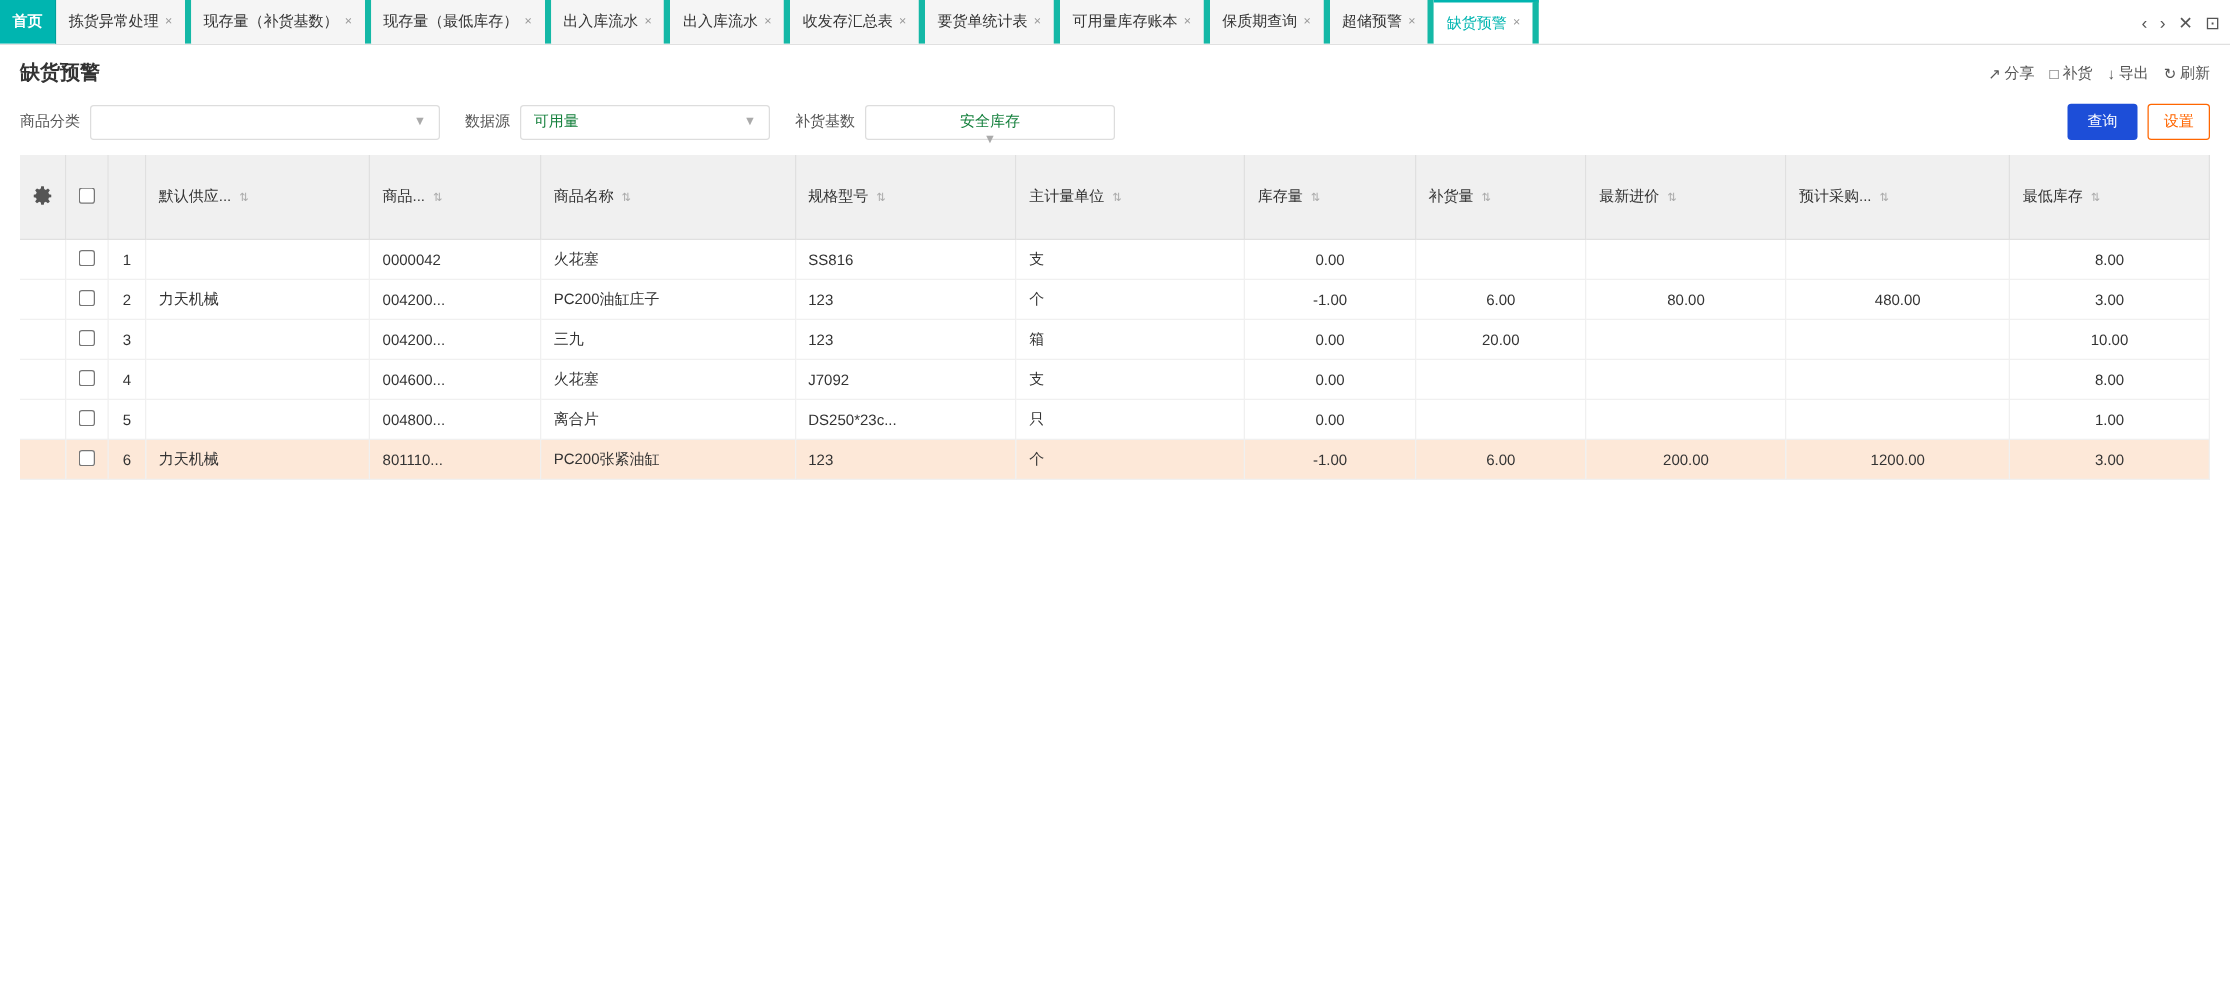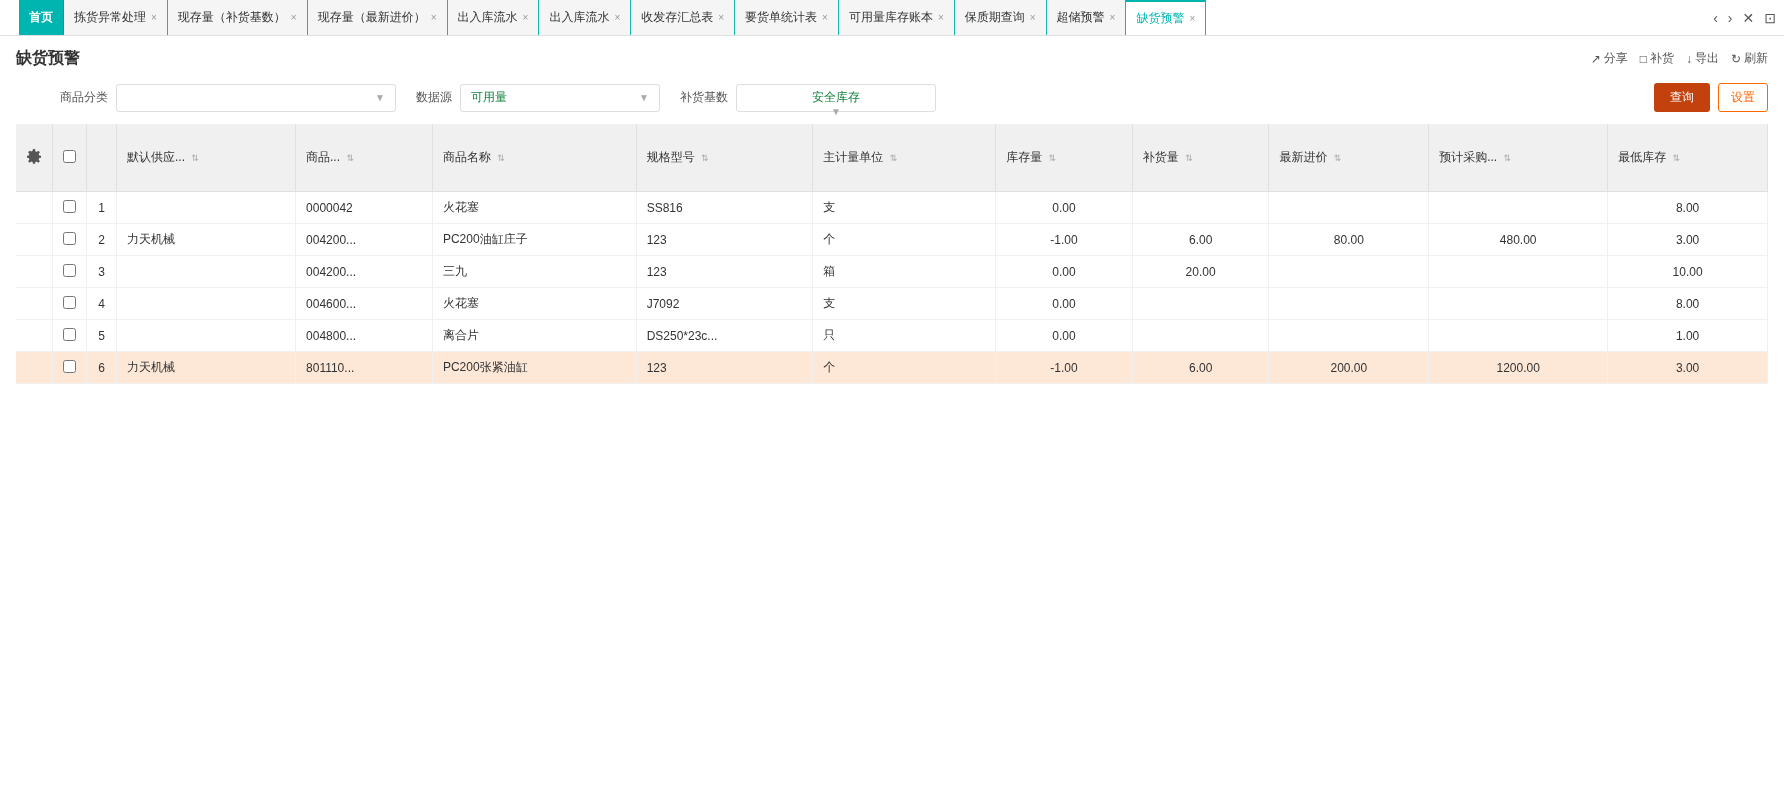--- a/index.html
+++ b/index.html
@@ -6,28 +6,27 @@
     body { font-family: "Microsoft YaHei", "SimHei", sans-serif; font-size: 12px; background: #f5f5f5; color: #333; }
 
     
     .tab-bar {
       display: flex;
       align-items: center;
       background: #fff;
       border-bottom: 1px solid #e0e0e0;
       height: 36px;
       overflow: hidden;
-      padding-left: 19px;
     }
     .tab-item {
       display: flex;
       align-items: center;
       padding: 0 10px;
       height: 100%;
-      border-right: 1px solid #14b8a6;
+      border-right: 5px solid #14b8a6;
       cursor: pointer;
       white-space: nowrap;
       font-size: 12px;
       color: #333;
       background: #f5f5f5;
       flex-shrink: 0;
     }
     .tab-item.active {
       background: #fff;
       color: #00b5b0;
@@ -92,21 +91,20 @@
       cursor: pointer;
       color: #555;
     }
 
     
     .filter-row {
       display: flex;
       align-items: center;
       gap: 20px;
       margin-bottom: 12px;
-      margin-left: 44px;
     }
     .filter-group {
       display: flex;
       align-items: center;
       gap: 8px;
     }
     .filter-label {
       font-size: 12px;
       color: #555;
       white-space: nowrap;
@@ -130,21 +128,21 @@
     .filter-select .arrow {
       color: #aaa;
       font-size: 10px;
     }
     .filter-actions {
       margin-left: auto;
       display: flex;
       gap: 8px;
     }
     .btn-query {
-      background: #c2410c;
+      background: #1d4ed8;
       color: #fff;
       border: none;
       border-radius: 3px;
       padding: 5px 16px;
       cursor: pointer;
       font-size: 12px;
     }
     .btn-settings {
       background: #fff;
       color: #f60;
@@ -204,21 +202,21 @@
   </div>
   <div id="tab-stale" class="tab-item">
     <span>拣货异常处理</span>
     <span class="close-btn">×</span>
   </div>
   <div id="tab-inventory1" class="tab-item">
     <span>现存量（补货基数）</span>
     <span class="close-btn">×</span>
   </div>
   <div id="tab-inventory2" class="tab-item">
-    <span>现存量（最新进价）</span>
+    <span>现存量（最低库存）</span>
     <span class="close-btn">×</span>
   </div>
   <div id="tab-batch" class="tab-item">
     <span>出入库流水</span>
     <span class="close-btn">×</span>
   </div>
   <div id="tab-inout" class="tab-item">
     <span>出入库流水</span>
     <span class="close-btn">×</span>
   </div>

